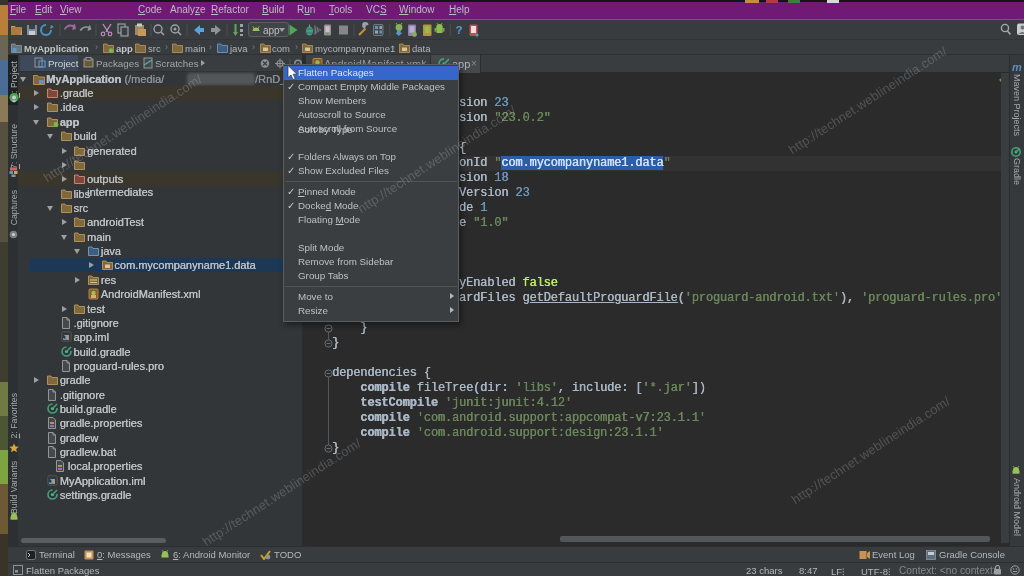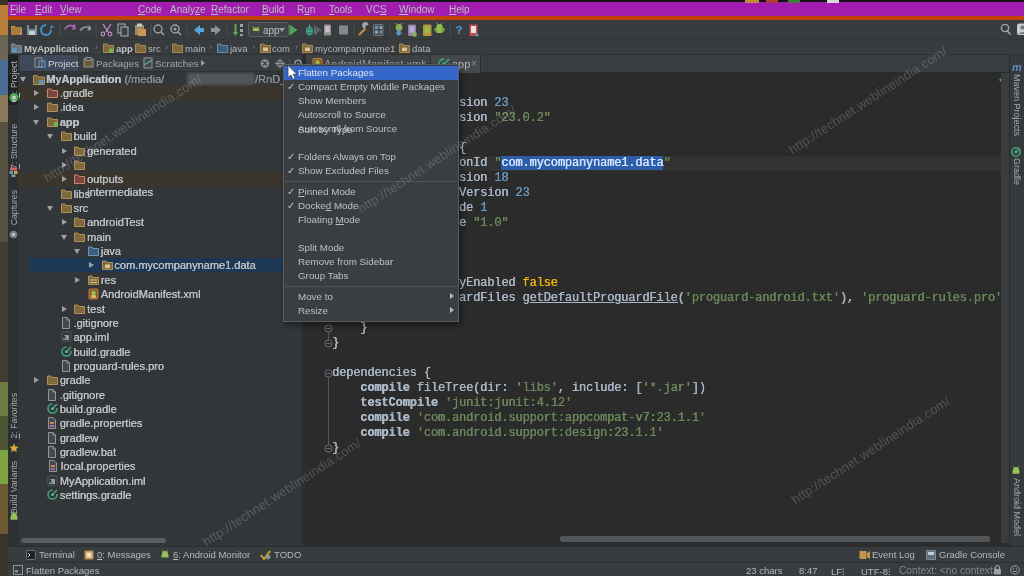--- a/index.html
+++ b/index.html
@@ -1,19 +1,19 @@
 <!DOCTYPE html>
 <html><head>
 <meta charset="utf-8">
 <style>
   * { margin:0; padding:0; box-sizing:border-box; }
   html,body { width:1024px; height:576px; overflow:hidden; background:#1b1c1d; }
   body { font-family:"Liberation Sans", sans-serif; position:relative; }
   .abs { position:absolute; }
-  #menubar { left:8px; top:0; width:1016px; height:20px; background:#a21caf; border-bottom:4px solid #c2410c; }
+  #menubar { left:8px; top:0; width:1016px; height:20px; background:#701a75; border-bottom:1px solid #c2410c; }
   .mitem { position:absolute; top:4px; font-size:10px; color:#b9bdbf; }
   .mitem u { text-decoration:underline; }
   #toolbar { left:8px; top:20px; width:1016px; height:20px; background:#393c3e; border-bottom:1px solid #333637; }
   #crumbs { left:8px; top:40px; width:1016px; height:15px; background:#393c3e; border-bottom:1px solid #2e3132; }
   .crumb { position:absolute; top:2.5px; font-size:9.5px; color:#b3b7b9; }
   .crumb.b { font-weight:bold; color:#c0c4c6; }
   .chev { position:absolute; top:2px; font-size:9px; color:#7c8082; }
   
   #lstripe { left:8px; top:55px; width:10px; height:491px; background:#2d3032; }
   .vlabel { position:absolute; color:#b4b8ba; font-size:8.7px; writing-mode:vertical-rl; transform:rotate(180deg); white-space:nowrap; }
@@ -25,21 +25,21 @@
   #phead { position:absolute; left:0; top:0; width:284px; height:17px; background:#3a3d3f; border-bottom:1px solid #2e3132; }
   .row { position:absolute; height:14px; white-space:nowrap; font-size:11px; color:#bcc0c4; text-shadow:0.3px 0 0 currentColor; }
   .row .lbl { position:absolute; top:1px; }
   .arr-r { position:absolute; width:0; height:0; border-left:5px solid #9da0a2; border-top:3.5px solid transparent; border-bottom:3.5px solid transparent; top:4px; }
   .arr-d { position:absolute; width:0; height:0; border-top:5px solid #9da0a2; border-left:3.5px solid transparent; border-right:3.5px solid transparent; top:5px; }
   .ticon { position:absolute; top:1px; }
   
   #editor { left:305px; top:73px; width:704px; height:473px; background:#2b2b2b; overflow:hidden; }
   #tabbar { left:305px; top:55px; width:704px; height:18px; background:#3a3d3f; border-bottom:1px solid #282a2b; }
   pre.code { position:absolute; font-family:"Liberation Mono", monospace; font-size:12px; line-height:15px; color:#a9b7c6; letter-spacing:-0.15px; text-shadow:0.4px 0 0 currentColor; }
-  .k { color:#eab308; } .n { color:#6897bb; } .s { color:#6a8759; } .m { text-decoration:underline; }
+  .k { color:#bef264; } .n { color:#6897bb; } .s { color:#6a8759; } .m { text-decoration:underline; }
   .bold { font-weight:bold; }
   
   #botbar { left:8px; top:546px; width:1016px; height:16px; background:#393c3e; border-top:1px solid #2c2f30; }
   #status { left:8px; top:562px; width:1016px; height:14px; background:#393c3e; border-top:1px solid #2c2f30; }
   .sbtxt { position:absolute; top:2px; font-size:9.5px; color:#b5b9bb; }
   
   #cmenu { left:283px; top:64px; width:176px; height:258px; background:#3b3e40; border:1px solid #5a5e60; box-shadow:2px 3px 6px rgba(0,0,0,0.45); z-index:50; }
   .mi { position:absolute; left:0; width:174px; height:14px; font-size:9.8px; color:#bdc1c5; white-space:nowrap; }
   .mi .t { position:absolute; left:14px; top:1px; }
   .mi.sel { background:#3467c9; }
@@ -488,21 +488,21 @@
         </svg>
         <span class="lbl" style="left:41.7px;">gradlew</span>
       </div>
 <div class="row" style="left:0;top:390.1px;width:284px;">
         <svg class="ticon" style="left:28.9px;" width="10" height="12" viewBox="0 0 10 12">
           <path d="M1.5 0.5 h4.5 l2.5 2.5 v8.5 h-7 z" fill="#46494b" stroke="#9aa0a4" stroke-width="0.9"></path>
           <path d="M6 0.5 v2.5 h2.5" fill="none" stroke="#9aa0a4" stroke-width="0.9"></path>
         </svg>
         <span class="lbl" style="left:41.7px;">gradlew.bat</span>
       </div>
-<div class="row" style="left:1px;top:404.4px;width:284px;text-align:center;">
+<div class="row" style="left:8px;top:404.4px;width:284px;text-align:center;">
         <svg class="ticon" style="left:28.9px;" width="10" height="12" viewBox="0 0 10 12">
           <path d="M1.5 0.5 h4.5 l2.5 2.5 v8.5 h-7 z" fill="#46494b" stroke="#9aa0a4" stroke-width="0.9"></path>
           <rect x="3" y="5" width="4" height="2" fill="#c98d4a"></rect>
           <rect x="3" y="8" width="4" height="2" fill="#a868b8"></rect>
         </svg>
         <span class="lbl" style="left:41.7px;">local.properties</span>
       </div>
 <div class="row" style="left:0;top:418.8px;width:284px;">
         <svg class="ticon" style="left:28.9px;" width="11" height="11" viewBox="0 0 11 11">
           <rect x="0.8" y="0.8" width="9.4" height="9.4" rx="1.5" fill="#32373b" stroke="#53575a"></rect>

